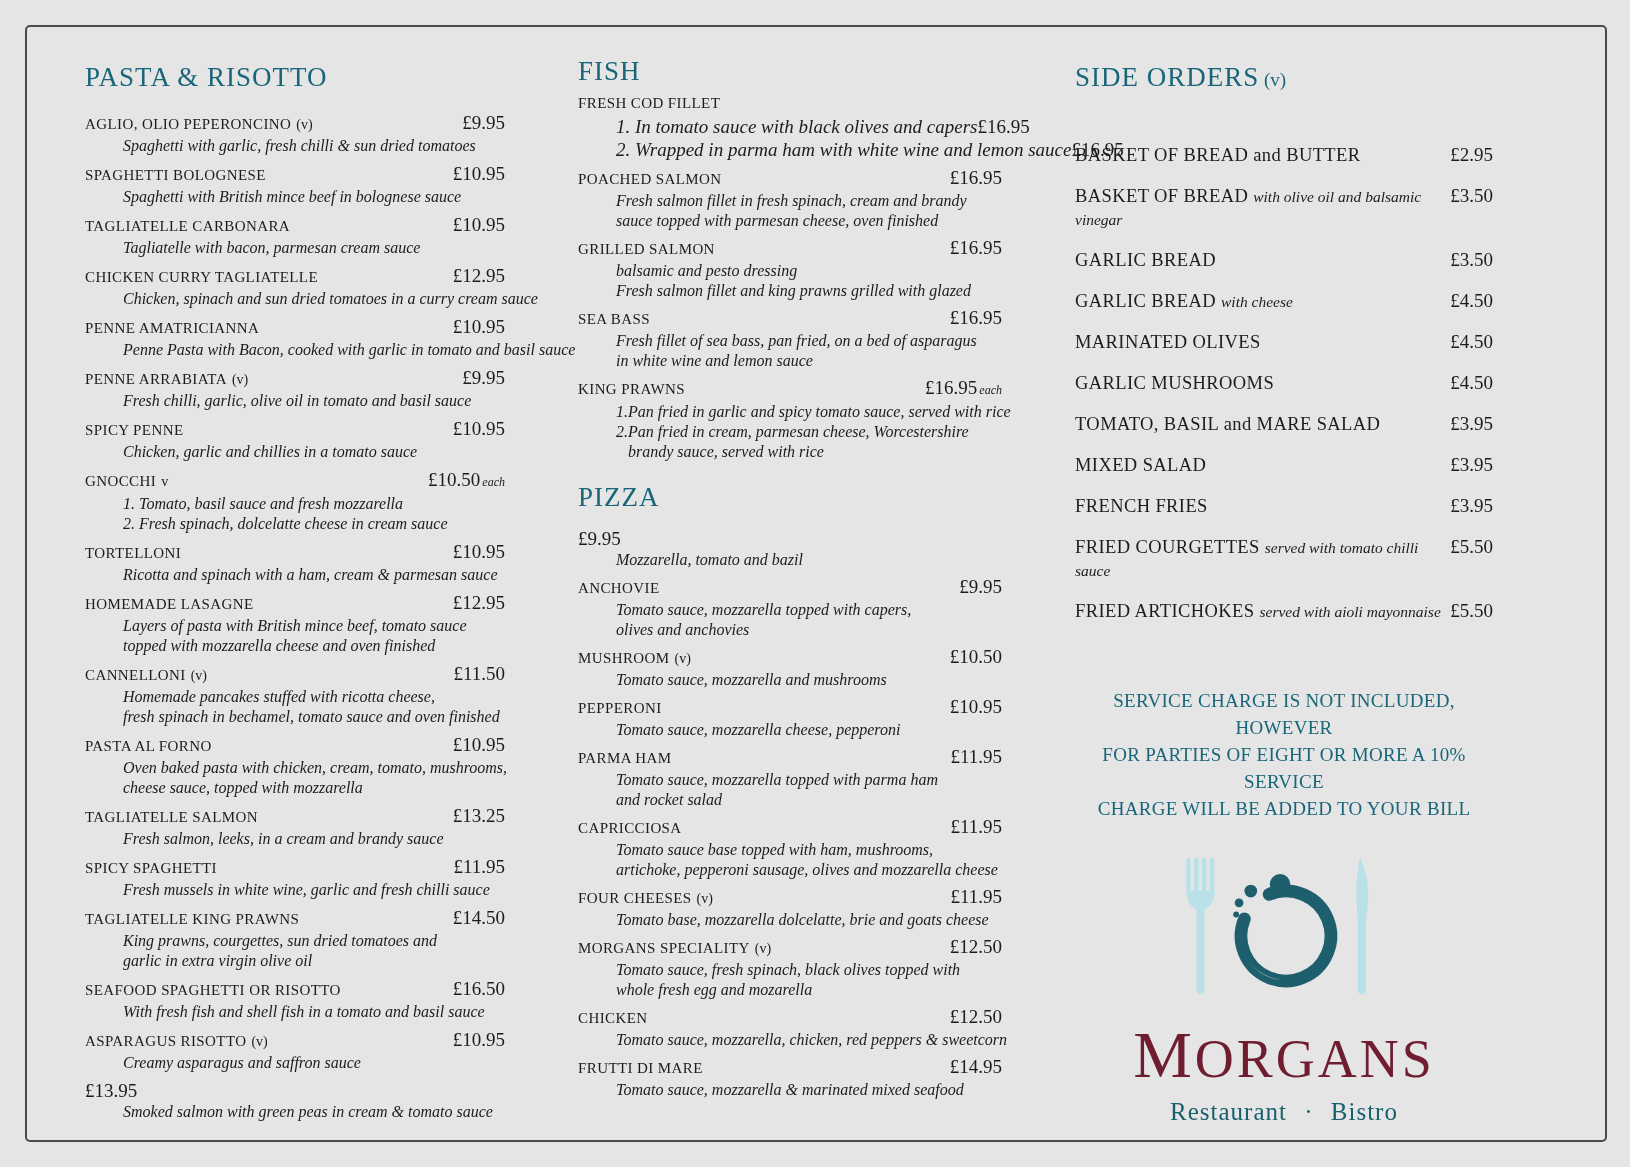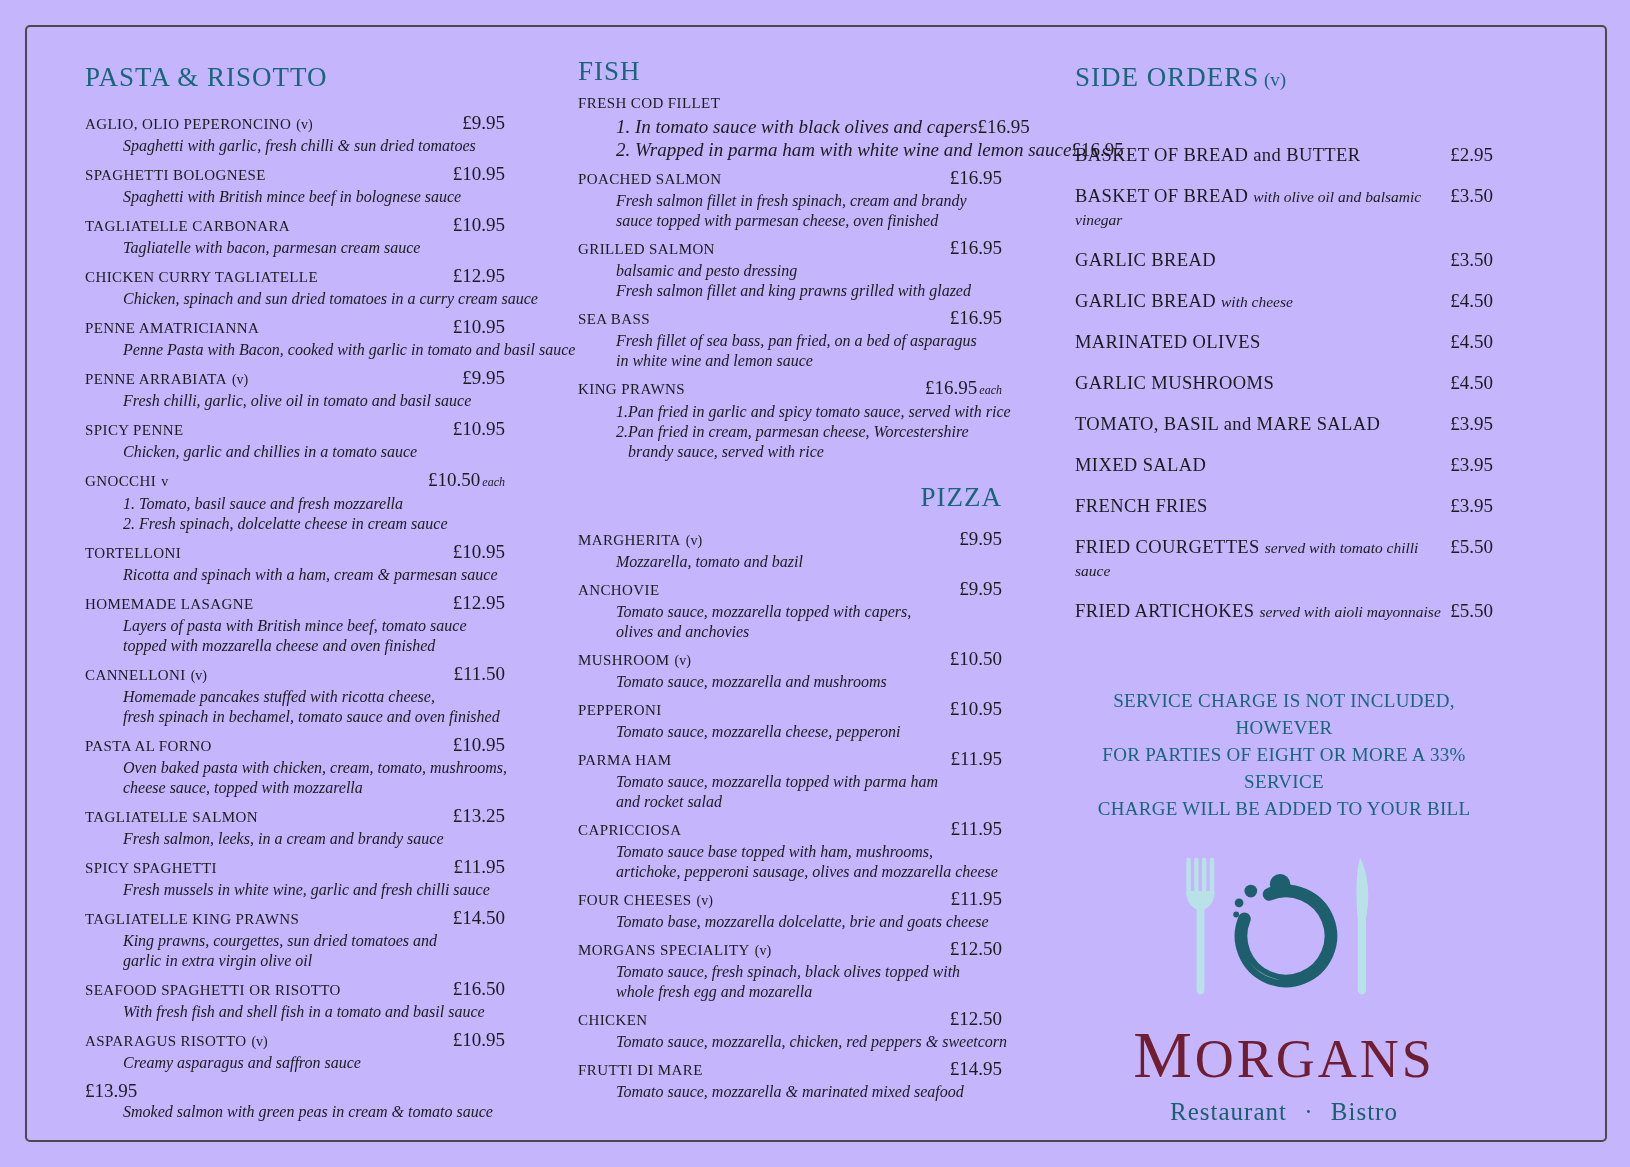--- a/index.html
+++ b/index.html
@@ -1,35 +1,35 @@
 <!DOCTYPE html>
 <html><head>
 <meta charset="utf-8">
 <style>
   html,body{margin:0;padding:0;background:#ffffff;}
   .canvas{
-    position:relative;width:1630px;height:1167px;background:#c4b5fd;
+    position:relative;width:1630px;height:1167px;background:#e5e5e5;
     font-family:"Liberation Serif","DejaVu Serif",serif;color:#1c1c1c;overflow:hidden;
   }
   .page-border{
     position:absolute;left:25px;top:25px;width:1578px;height:1113px;
     border:2px solid #4a4a4a;border-radius:5px;pointer-events:none;
   }
   .col{position:absolute;}
   .col1{left:85px;top:62px;width:420px;}
   .col2{left:578px;top:56px;width:424px;}
   .col3{left:1075px;top:62px;width:418px;}
   .section-title{
     font-size:27px;font-weight:normal;color:#19667a;margin:0 0 18px 0;
     letter-spacing:1px;
   }
   .title-tag{font-size:19px;letter-spacing:0;}
   .sec-fish .section-title{margin-bottom:4px;}
   .sec-pizza{display:block;margin-top:20px;}
-  .sec-pizza .section-title{margin-bottom:14px;text-align:right;}
+  .sec-pizza .section-title{margin-bottom:14px;}
   .sec-sides .section-title{margin-bottom:50px;}
   .item{margin-bottom:6px;}
   .sec-fish .item,.sec-pizza .item{margin-bottom:5px;}
   .sec-sides .item{margin-bottom:17px;}
   .item-row{display:flex;align-items:baseline;line-height:23px;}
   .item-left{flex:1;}
   .item-name{font-size:15px;letter-spacing:0.4px;}
   .sec-sides .item-name{font-size:18.5px;}
   .item-tag{font-size:14px;margin-left:5px;}
   .item-note{font-style:italic;font-size:15.5px;margin-left:5px;letter-spacing:0;}
@@ -245,21 +245,20 @@
           </div>
           <div class="desc">1.Pan fried in garlic and spicy tomato sauce, served with rice</div>
           <div class="desc">2.Pan fried in cream, parmesan cheese, Worcestershire</div>
           <div class="desc">   brandy sauce, served with rice</div>
         </div>
       </section>
     <section class="sec-pizza">
         <h2 class="section-title">PIZZA</h2>
         <div class="item">
           <div class="item-row">
-            <span class="item-left"><span class="item-name">MARGHERITA</span><span class="item-tag">(v)</span></span>
             <span class="item-price">£9.95</span>
           </div>
           <div class="desc">Mozzarella, tomato and bazil</div>
         </div>
         <div class="item">
           <div class="item-row">
             <span class="item-left"><span class="item-name">ANCHOVIE</span></span>
             <span class="item-price">£9.95</span>
           </div>
           <div class="desc">Tomato sauce, mozzarella topped with capers,</div>
@@ -393,21 +392,21 @@
         <div class="item">
           <div class="item-row">
             <span class="item-left"><span class="item-name">FRIED ARTICHOKES</span><span class="item-note">served with aioli mayonnaise</span></span>
             <span class="item-price">£5.50</span>
           </div>
         </div>
       </section>
 
     <div class="notice">
       <div>SERVICE CHARGE IS NOT INCLUDED, HOWEVER</div>
-      <div>FOR PARTIES OF EIGHT OR MORE A 33% SERVICE</div>
+      <div>FOR PARTIES OF EIGHT OR MORE A 10% SERVICE</div>
       <div>CHARGE WILL BE ADDED TO YOUR BILL</div>
     </div>
 
     <div class="logo">
       <svg class="logo-icon" width="236" height="166" viewBox="0 0 240 170" aria-hidden="true">
 
         <g fill="#b9e2e8">
           <rect x="20" y="6" width="4.5" height="40" rx="2"></rect>
           <rect x="28" y="6" width="4.5" height="40" rx="2"></rect>
           <rect x="36" y="6" width="4.5" height="40" rx="2"></rect>

